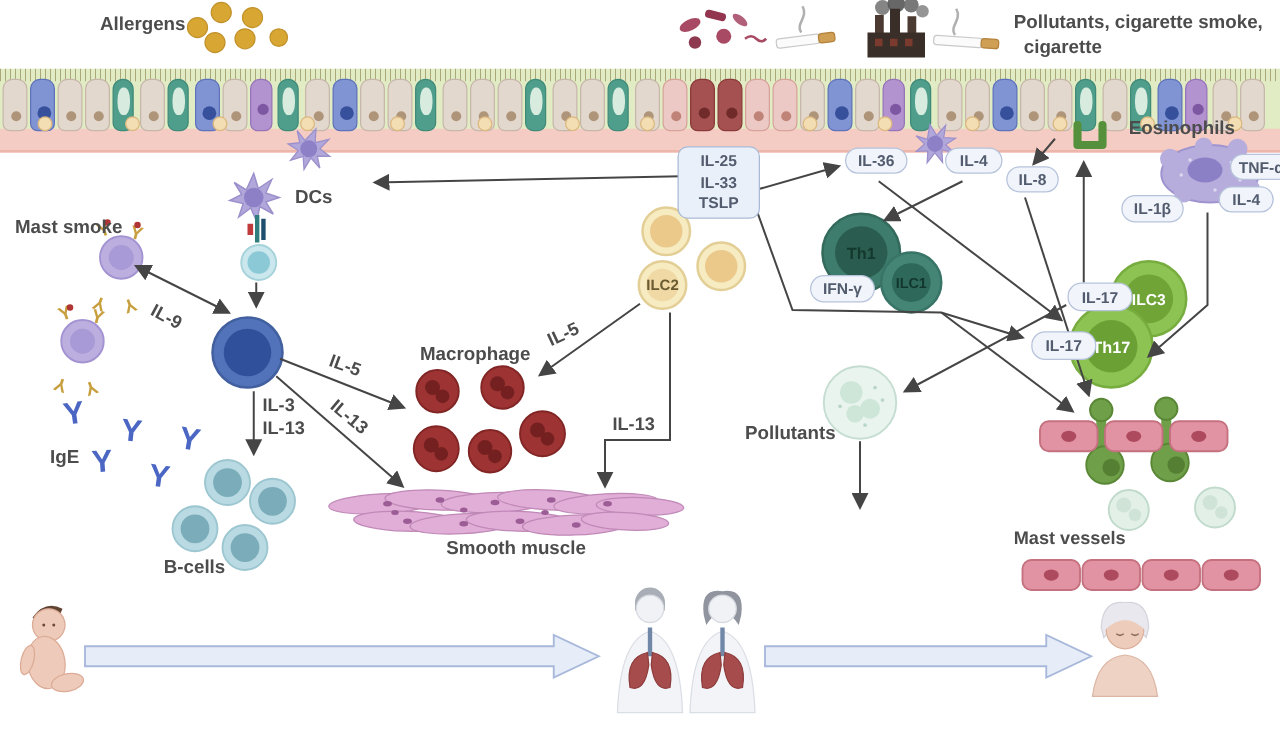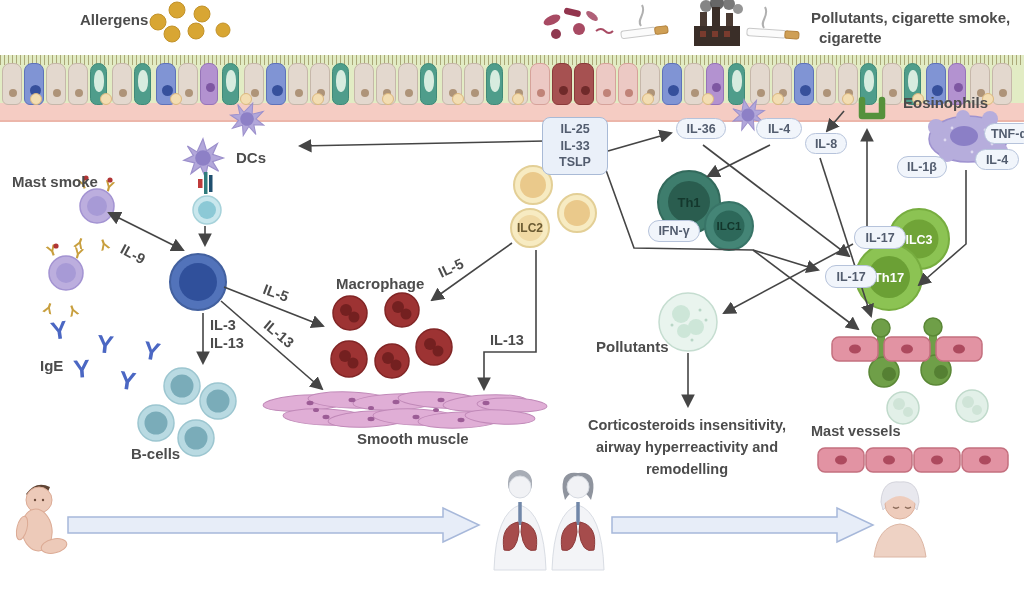--- a/index.html
+++ b/index.html
@@ -572,25 +572,20 @@
   <div class="lbl" style="left:903px;top:94px;">Eosinophils</div>
   <div class="lbl" style="left:12px;top:173px;">Mast smoke</div>
   <div class="lbl" style="left:236px;top:149px;">DCs</div>
   <div class="lbl" style="left:40px;top:357px;">IgE</div>
   <div class="lbl" style="left:131px;top:445px;">B-cells</div>
   <div class="lbl" style="left:336px;top:275px;">Macrophage</div>
   <div class="lbl" style="left:357px;top:430px;">Smooth muscle</div>
   <div class="lbl" style="left:596px;top:338px;">Pollutants</div>
   <div class="lbl" style="left:811px;top:423px;font-size:14.5px;">Mast vessels</div>
 
-  <div class="outcome">
-    <div>Corticosteroids insensitivity,</div>
-    <div>airway hyperreactivity and</div>
-    <div>remodelling</div>
-  </div>
 
   <div class="alab" style="left:120px;top:246px;transform:rotate(28deg);">IL-9</div>
   <div class="alab" style="left:263px;top:285px;transform:rotate(20deg);">IL-5</div>
   <div class="alab" style="left:262px;top:326px;transform:rotate(40deg);">IL-13</div>
   <div class="alab" style="left:210px;top:317px;">IL-3</div>
   <div class="alab" style="left:210px;top:335px;">IL-13</div>
   <div class="alab" style="left:438px;top:260px;transform:rotate(-25deg);">IL-5</div>
   <div class="alab" style="left:490px;top:332px;">IL-13</div>
 
 </div>

